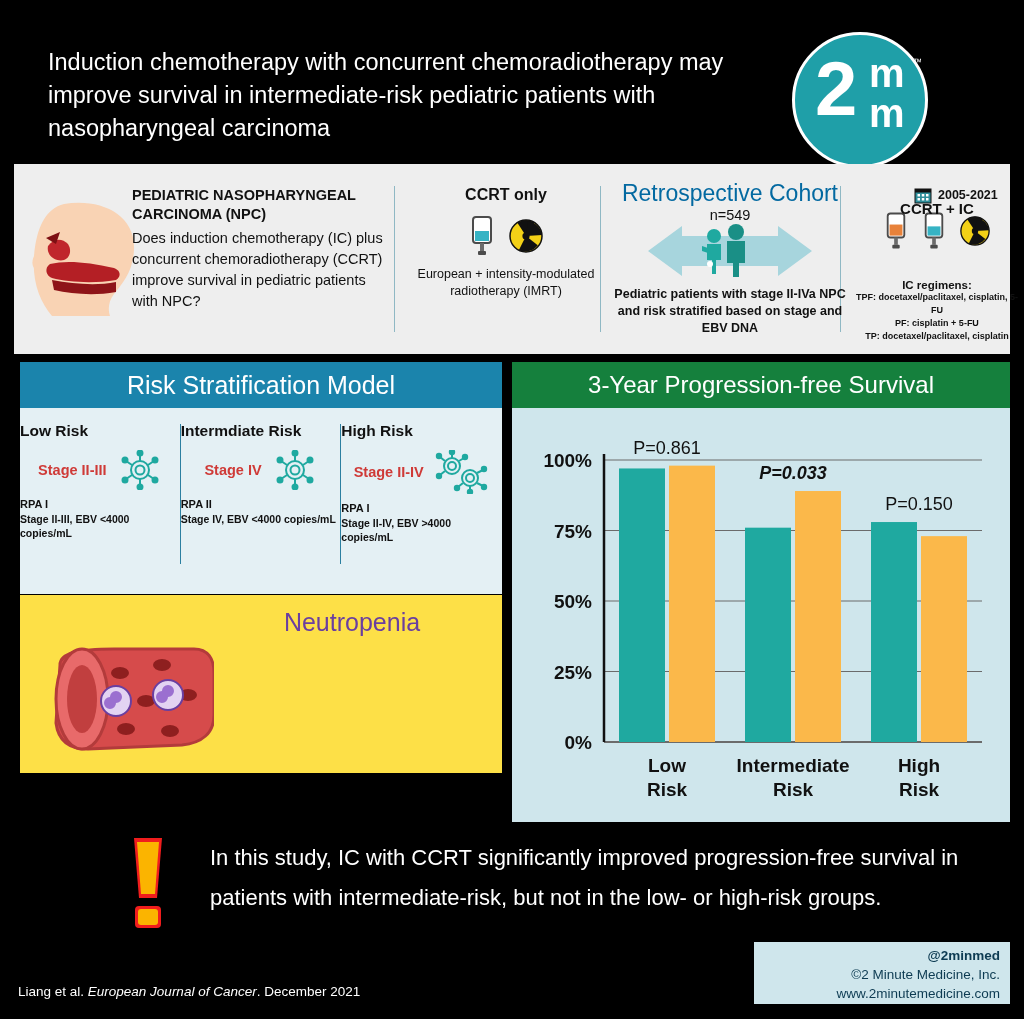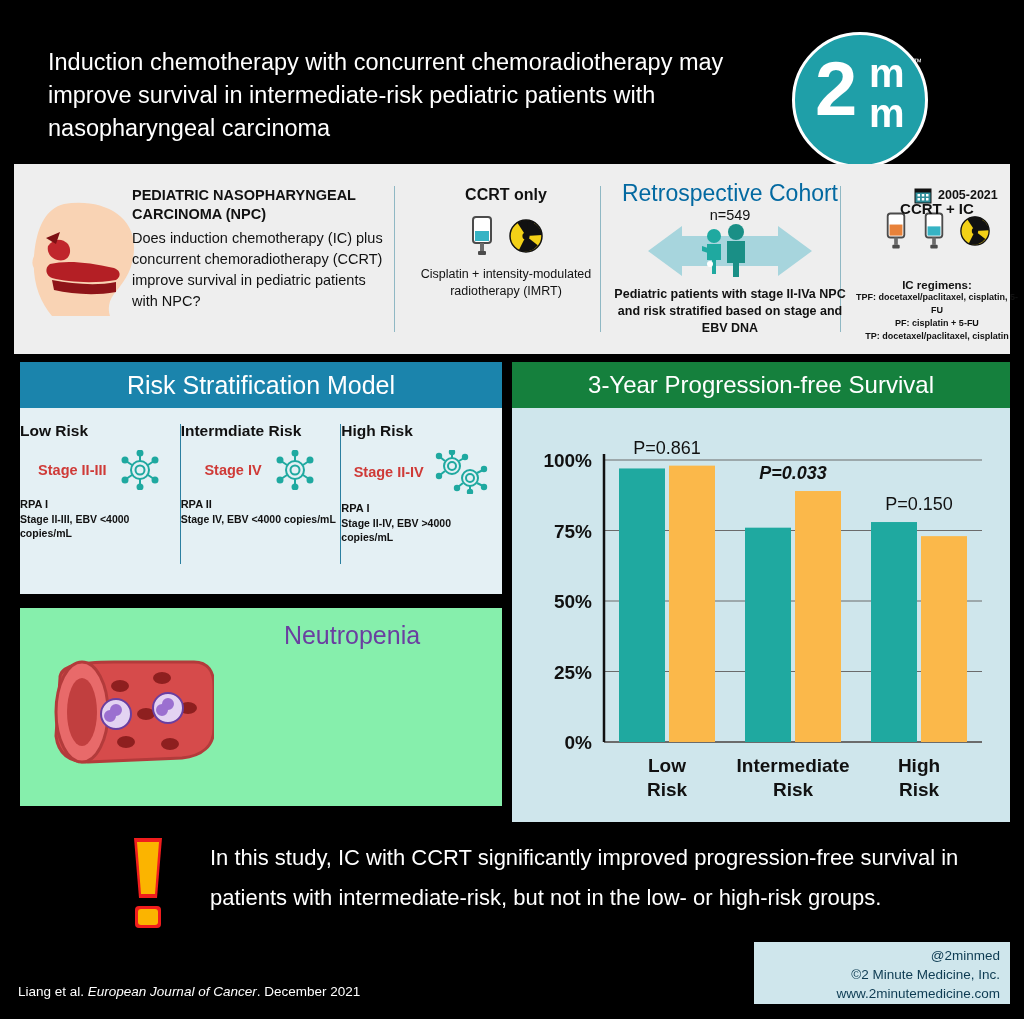--- a/index.html
+++ b/index.html
@@ -49,21 +49,21 @@
   .risk-cols{position:absolute;left:20px;top:410px;width:482px;height:184px;display:flex;}
   .risk-col{flex:1;position:relative;text-align:left;}
   .risk-col h4{margin:12px 0 0;font-size:15.5px;font-weight:700;color:#111;}
   .stage-row{display:flex;align-items:center;justify-content:center;gap:10px;margin-top:10px;}
   .stage-label{color:#cf3a37;font-weight:700;font-size:14.5px;line-height:18px;}
   .rpa{margin-top:8px;font-weight:700;font-size:11px;color:#111;}
   .rpa-sub{font-size:10.5px;line-height:14px;color:#111;font-weight:700;margin-top:2px;}
   .vdiv{position:absolute;right:0;top:14px;width:1px;height:140px;background:#2b7fa0;}
 
   
-  .neutro{position:absolute;left:20px;top:608px;width:482px;height:198px;background:#86efac;}
+  .neutro{position:absolute;left:20px;top:595px;width:482px;height:178px;background:#fde047;}
   .neutro-txt{position:absolute;left:198px;top:14px;width:268px;text-align:center;font-size:19.5px;line-height:27px;color:#111;}
   .neutro-title{color:#6a3fa0;font-size:25px;font-weight:400;}
   .red{color:#cf3a37;font-weight:700;}
   .b{font-weight:700;}
   .vessel{position:absolute;left:22px;top:48px;width:172px;height:112px;}
 
   
   .chart-panel{position:absolute;left:512px;top:362px;width:498px;height:460px;background:#cfe6ec;}
   .chart-head{position:absolute;left:512px;top:362px;width:498px;height:46px;background:#15803d;color:#fff;
     font-size:24px;display:flex;align-items:center;justify-content:center;}
@@ -73,21 +73,21 @@
   .concl{position:absolute;left:62px;top:828px;width:948px;height:110px;background:#000;}
   .concl-txt{position:absolute;left:148px;top:10px;width:790px;color:#fff;font-size:22px;line-height:40px;}
   .excl{position:absolute;left:58px;top:8px;width:56px;height:92px;}
 
   
   .footer{position:absolute;left:14px;top:942px;width:996px;height:64px;background:#000;}
   .cite{position:absolute;left:4px;top:42px;color:#fff;font-size:13.5px;}
   .cite i{font-style:italic;}
   .foot-box{position:absolute;left:740px;top:0px;width:256px;height:62px;background:#cfe6ec;color:#0d3b52;
     text-align:right;font-size:13.5px;line-height:19px;padding:4px 10px 0 0;box-sizing:border-box;}
-  .foot-box .handle{font-weight:400;padding-left:28px;}
+  .foot-box .handle{font-weight:700;padding-left:28px;}
 </style>
 </head>
 <body>
 
 <div class="page">
 
   <div class="header">
     <div class="header-title">Induction chemotherapy with concurrent chemoradiotherapy may improve survival in intermediate-risk pediatric patients with nasopharyngeal carcinoma</div>
     <div class="logo">
       <div class="logo-circle">
@@ -129,21 +129,21 @@
           <rect x="9" y="37" width="8" height="4" rx="1" fill="#4b4b4b"></rect>
         </svg>
         <svg width="34" height="34" viewBox="0 0 34 34">
           <circle cx="17" cy="17" r="16" fill="#f3d117" stroke="#111" stroke-width="1.5"></circle>
           <circle cx="17" cy="17" r="3.6" fill="#111"></circle>
           <path d="M17,17 L8.2,3.6 A16,16 0 0 1 25.8,3.6 Z" fill="#111"></path>
           <path d="M17,17 L3.2,22.6 A16,16 0 0 1 8.2,3.6 Z" fill="#111" transform="rotate(120 17 17)"></path>
           <path d="M17,17 L3.2,22.6 A16,16 0 0 1 8.2,3.6 Z" fill="#111" transform="rotate(240 17 17)"></path>
         </svg>
       </div>
-      <div class="sub">Cisplatin + intensity-modulated radiotherapy (IMRT)</div>
+      <div class="sub">European + intensity-modulated radiotherapy (IMRT)</div>
     </div>
 
     <div class="cohort">
       <div class="t">Retrospective Cohort</div>
       <div class="n">n=549</div>
     </div>
 
     <div class="arrow-wrap">
       <svg width="240" height="62" viewBox="0 0 240 62">
         <path d="M72,16 L72,6 L38,31 L72,56 L72,46 L96,46 L96,16 Z" fill="#a7d5dd"></path>

